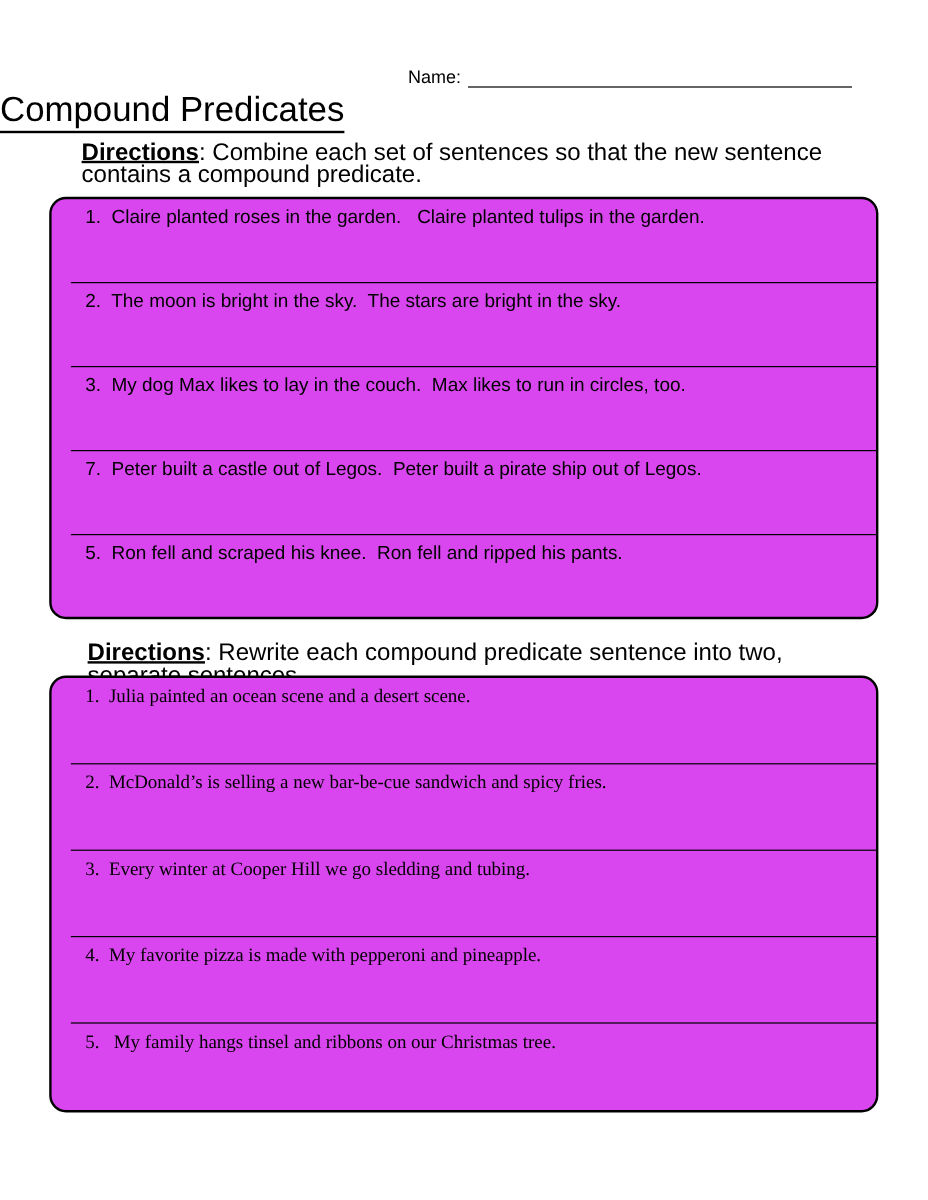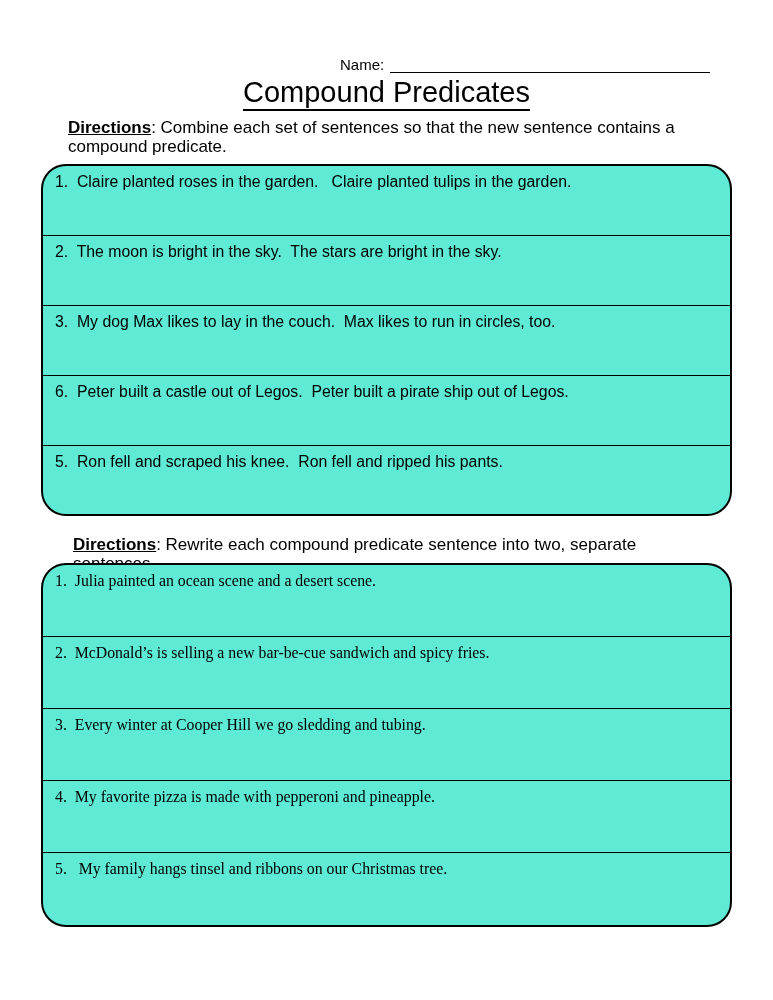--- a/index.html
+++ b/index.html
@@ -44,37 +44,36 @@
     border-bottom: 1.6px solid #000;
     height: 15px;
   }
 
   
   .title {
     position: absolute;
     left: 0;
     top: 64px;
     width: 773px;
-    text-align: center;
     text-decoration: underline;
   }
   .title-text {
     font-size: 29px;
     font-weight: 400;
     letter-spacing: 0px;
     border-bottom: 2.2px solid #000;
     padding-bottom: 1px;
     display: inline-block;
     line-height: 32px;
   }
 
   
   .directions {
     position: absolute;
-    font-size: 17px;
+    font-size: 20px;
     line-height: 19px;
   }
   .directions-1 {
     left: 68px;
     top: 106px;
     width: 620px;
   }
   .directions-2 {
     left: 73px;
     top: 523px;
@@ -85,23 +84,24 @@
     text-decoration: underline;
   }
 
   
   .answer-box {
     position: absolute;
     left: 41px;
     width: 691px;
     box-sizing: border-box;
     border: 2.6px solid #000;
-    border-radius: 25px;
-    background: #5eead4;
+    border-radius: 14px;
+    background: #d946ef;
     overflow: hidden;
+    padding-left: 16px;
   }
   .box-1 { top: 152px; height: 352px; }
   .box-2 { top: 551px; height: 364px; font-family: Liberation Serif, serif; }
 
   .answer-row {
     position: relative;
     box-sizing: border-box;
     border-bottom: 1.7px solid #000;
     padding: 5px 10px 0 12px;
   }
@@ -151,21 +151,21 @@
     <div class="answer-row">
       <div class="row-text">1.  Claire planted roses in the garden.   Claire planted tulips in the garden.</div>
     </div>
     <div class="answer-row">
       <div class="row-text">2.  The moon is bright in the sky.  The stars are bright in the sky.</div>
     </div>
     <div class="answer-row">
       <div class="row-text">3.  My dog Max likes to lay in the couch.  Max likes to run in circles, too.</div>
     </div>
     <div class="answer-row">
-      <div class="row-text">6.  Peter built a castle out of Legos.  Peter built a pirate ship out of Legos.</div>
+      <div class="row-text">7.  Peter built a castle out of Legos.  Peter built a pirate ship out of Legos.</div>
     </div>
     <div class="answer-row">
       <div class="row-text">5.  Ron fell and scraped his knee.  Ron fell and ripped his pants.</div>
     </div>
   </div>
 
   <div class="directions directions-2">
     <span class="dir-word">Directions</span><span>: Rewrite each compound predicate sentence into two, separate sentences.</span>
   </div>
 

